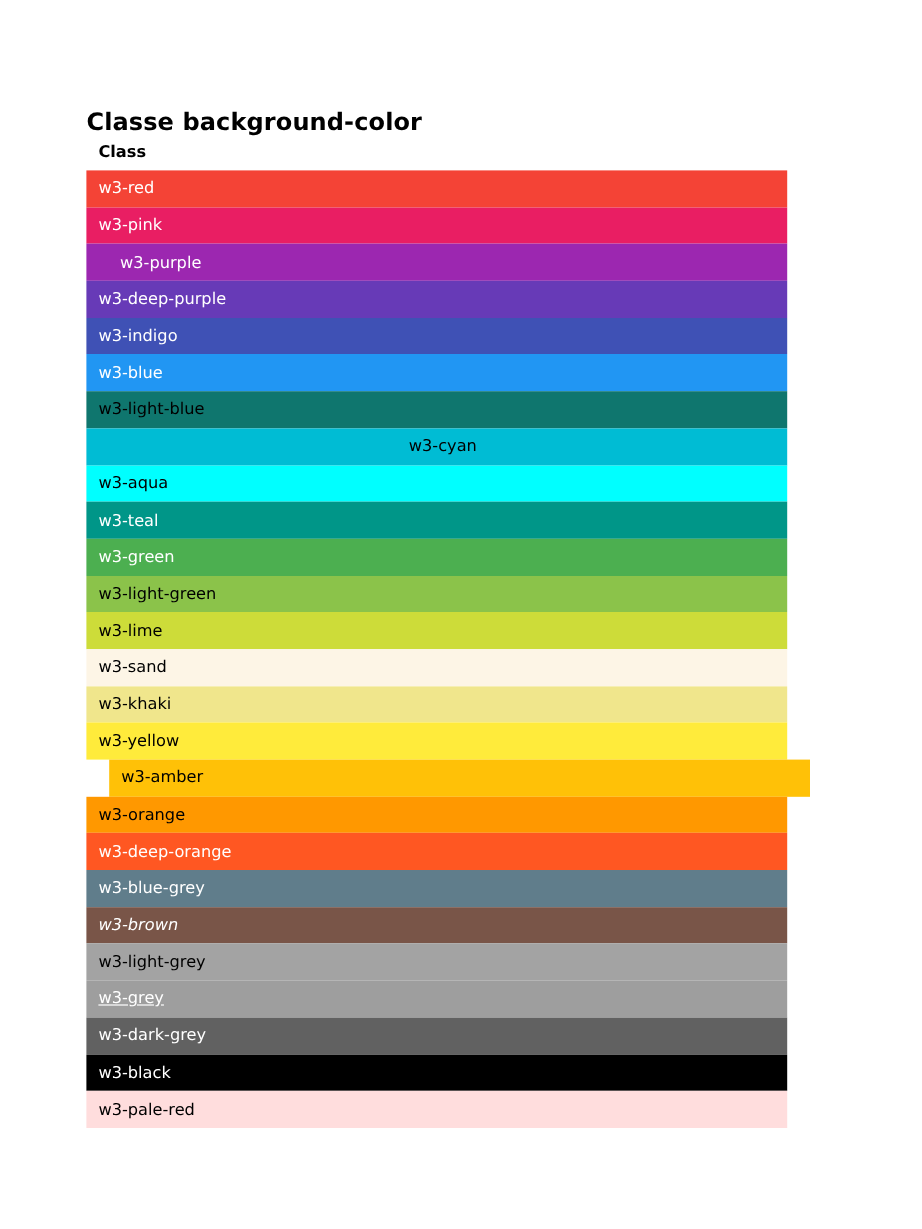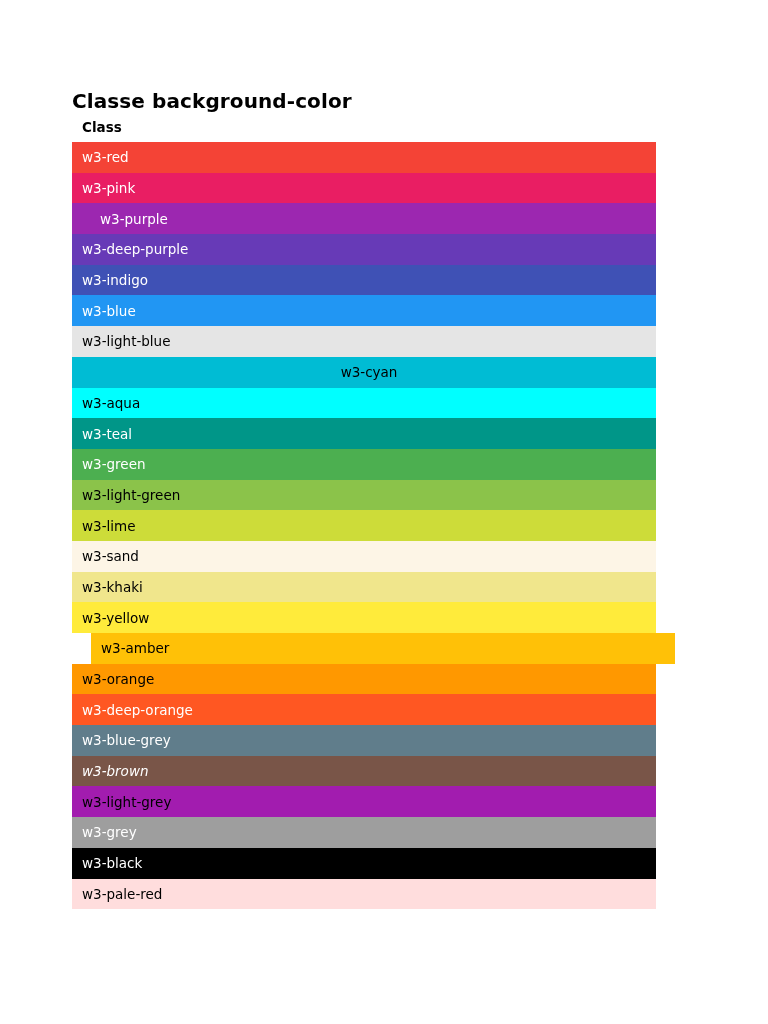--- a/index.html
+++ b/index.html
@@ -94,21 +94,21 @@
         </div>
         <div class="color-row" style="background-color: rgb(103, 58, 183);">
           <span class="row-label" style="color: rgb(255, 255, 255);">w3-deep-purple</span>
         </div>
         <div class="color-row" style="background-color: rgb(63, 81, 181);">
           <span class="row-label" style="color: rgb(255, 255, 255);">w3-indigo</span>
         </div>
         <div class="color-row" style="background-color: rgb(33, 150, 243);">
           <span class="row-label" style="color: rgb(255, 255, 255);">w3-blue</span>
         </div>
-        <div class="color-row" style="background-color: #e5e5e5;">
+        <div class="color-row" style="background-color: #0f766e;">
           <span class="row-label" style="color: rgb(0, 0, 0);">w3-light-blue</span>
         </div>
         <div class="color-row" style="background-color: rgb(0, 188, 212); justify-content: center;">
           <span class="row-label" style="color: rgb(0, 0, 0);">w3-cyan</span>
         </div>
         <div class="color-row" style="background-color: rgb(0, 255, 255);">
           <span class="row-label" style="color: rgb(0, 0, 0);">w3-aqua</span>
         </div>
         <div class="color-row" style="background-color: rgb(0, 150, 136);">
           <span class="row-label" style="color: rgb(255, 255, 255);">w3-teal</span>
@@ -139,25 +139,28 @@
         </div>
         <div class="color-row" style="background-color: rgb(255, 87, 34);">
           <span class="row-label" style="color: rgb(255, 255, 255);">w3-deep-orange</span>
         </div>
         <div class="color-row" style="background-color: rgb(96, 125, 139);">
           <span class="row-label" style="color: rgb(255, 255, 255);">w3-blue-grey</span>
         </div>
         <div class="color-row" style="background-color: rgb(121, 85, 72); font-style: italic;">
           <span class="row-label" style="color: rgb(255, 255, 255);">w3-brown</span>
         </div>
-        <div class="color-row" style="background-color: #a21caf;">
+        <div class="color-row" style="background-color: #a3a3a3;">
           <span class="row-label" style="color: rgb(0, 0, 0);">w3-light-grey</span>
         </div>
         <div class="color-row" style="background-color: rgb(158, 158, 158);">
-          <span class="row-label" style="color: rgb(255, 255, 255);">w3-grey</span>
+          <span class="row-label" style="color: rgb(255, 255, 255); text-decoration: underline;">w3-grey</span>
+        </div>
+        <div class="color-row" style="background-color: rgb(97, 97, 97);">
+          <span class="row-label" style="color: rgb(255, 255, 255);">w3-dark-grey</span>
         </div>
         <div class="color-row" style="background-color: rgb(0, 0, 0);">
           <span class="row-label" style="color: rgb(255, 255, 255);">w3-black</span>
         </div>
         <div class="color-row" style="background-color: rgb(255, 221, 221);">
           <span class="row-label" style="color: rgb(0, 0, 0);">w3-pale-red</span>
         </div>
       </div>
 
   </div>

